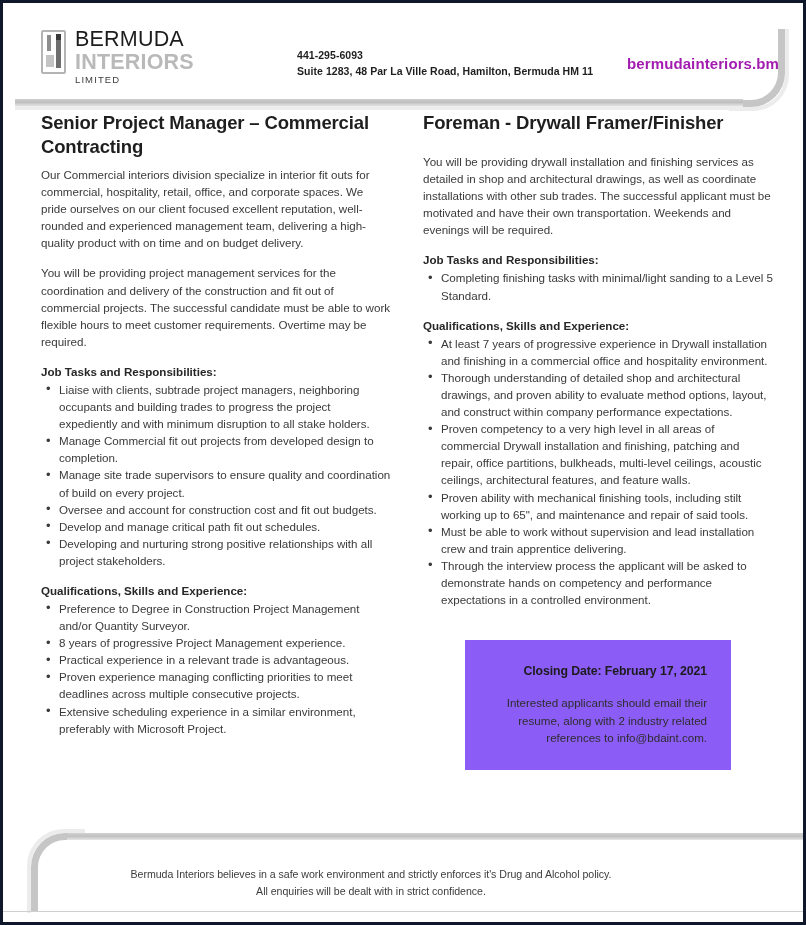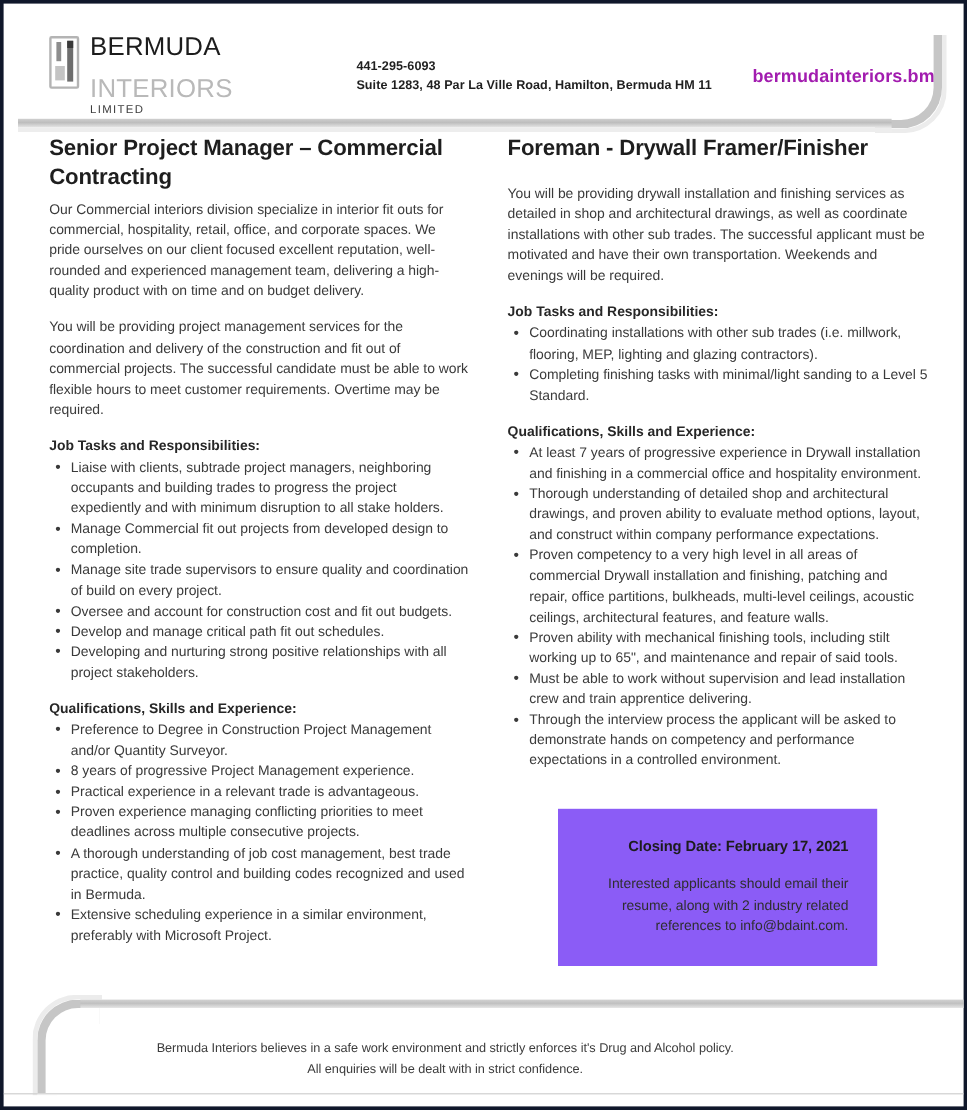--- a/index.html
+++ b/index.html
@@ -82,25 +82,25 @@
   .wm-1 {
     font-size: 21.5px;
     font-weight: 400;
     letter-spacing: 0.2px;
     color: #1c1c1c;
     line-height: 21px;
     font-family: "Liberation Sans", sans-serif;
   }
   .wm-2 {
     font-size: 21.5px;
-    font-weight: 400;
+    font-weight: 700;
     letter-spacing: 0.2px;
     color: #b9b9b9;
     line-height: 22px;
-    margin-top: 13px;
+    margin-top: 1px;
   }
   .wm-3 {
     font-size: 9.5px;
     font-weight: 400;
     letter-spacing: 1.1px;
     color: #3d3d3d;
     line-height: 12px;
     margin-top: 1px;
   }
 
@@ -376,33 +376,31 @@
         <li>Develop and manage critical path fit out schedules.</li>
         <li>Developing and nurturing strong positive relationships with all project stakeholders.</li>
       </ul>
 
       <h2 class="sub">Qualifications, Skills and Experience:</h2>
       <ul class="bullets">
         <li>Preference to Degree in Construction Project Management and/or Quantity Surveyor.</li>
         <li>8 years of progressive Project Management experience.</li>
         <li>Practical experience in a relevant trade is advantageous.</li>
         <li>Proven experience managing conflicting priorities to meet deadlines across multiple consecutive projects.</li>
-        <li>A thorough understanding of job cost management, best trade practice, quality control and building codes recognized and used in Bermuda.</li>
         <li>Extensive scheduling experience in a similar environment, preferably with Microsoft Project.</li>
       </ul>
     </div>
 
     <div class="col">
       <h1 class="job-title">Foreman - Drywall Framer/Finisher</h1>
       <div class="spacer-sm"></div>
       <p class="para">You will be providing drywall installation and finishing services as detailed in shop and architectural drawings, as well as coordinate installations with other sub trades. The successful applicant must be motivated and have their own transportation. Weekends and evenings will be required.</p>
 
       <h2 class="sub">Job Tasks and Responsibilities:</h2>
       <ul class="bullets">
-        <li>Coordinating installations with other sub trades (i.e. millwork, flooring, MEP, lighting and glazing contractors).</li>
         <li>Completing finishing tasks with minimal/light sanding to a Level 5 Standard.</li>
       </ul>
 
       <h2 class="sub">Qualifications, Skills and Experience:</h2>
       <ul class="bullets">
         <li>At least 7 years of progressive experience in Drywall installation and finishing in a commercial office and hospitality environment.</li>
         <li>Thorough understanding of detailed shop and architectural drawings, and proven ability to evaluate method options, layout, and construct within company performance expectations.</li>
         <li>Proven competency to a very high level in all areas of commercial Drywall installation and finishing, patching and repair, office partitions, bulkheads, multi-level ceilings, acoustic ceilings, architectural features, and feature walls.</li>
         <li>Proven ability with mechanical finishing tools, including stilt working up to 65", and maintenance and repair of said tools.</li>
         <li>Must be able to work without supervision and lead installation crew and train apprentice delivering.</li>

